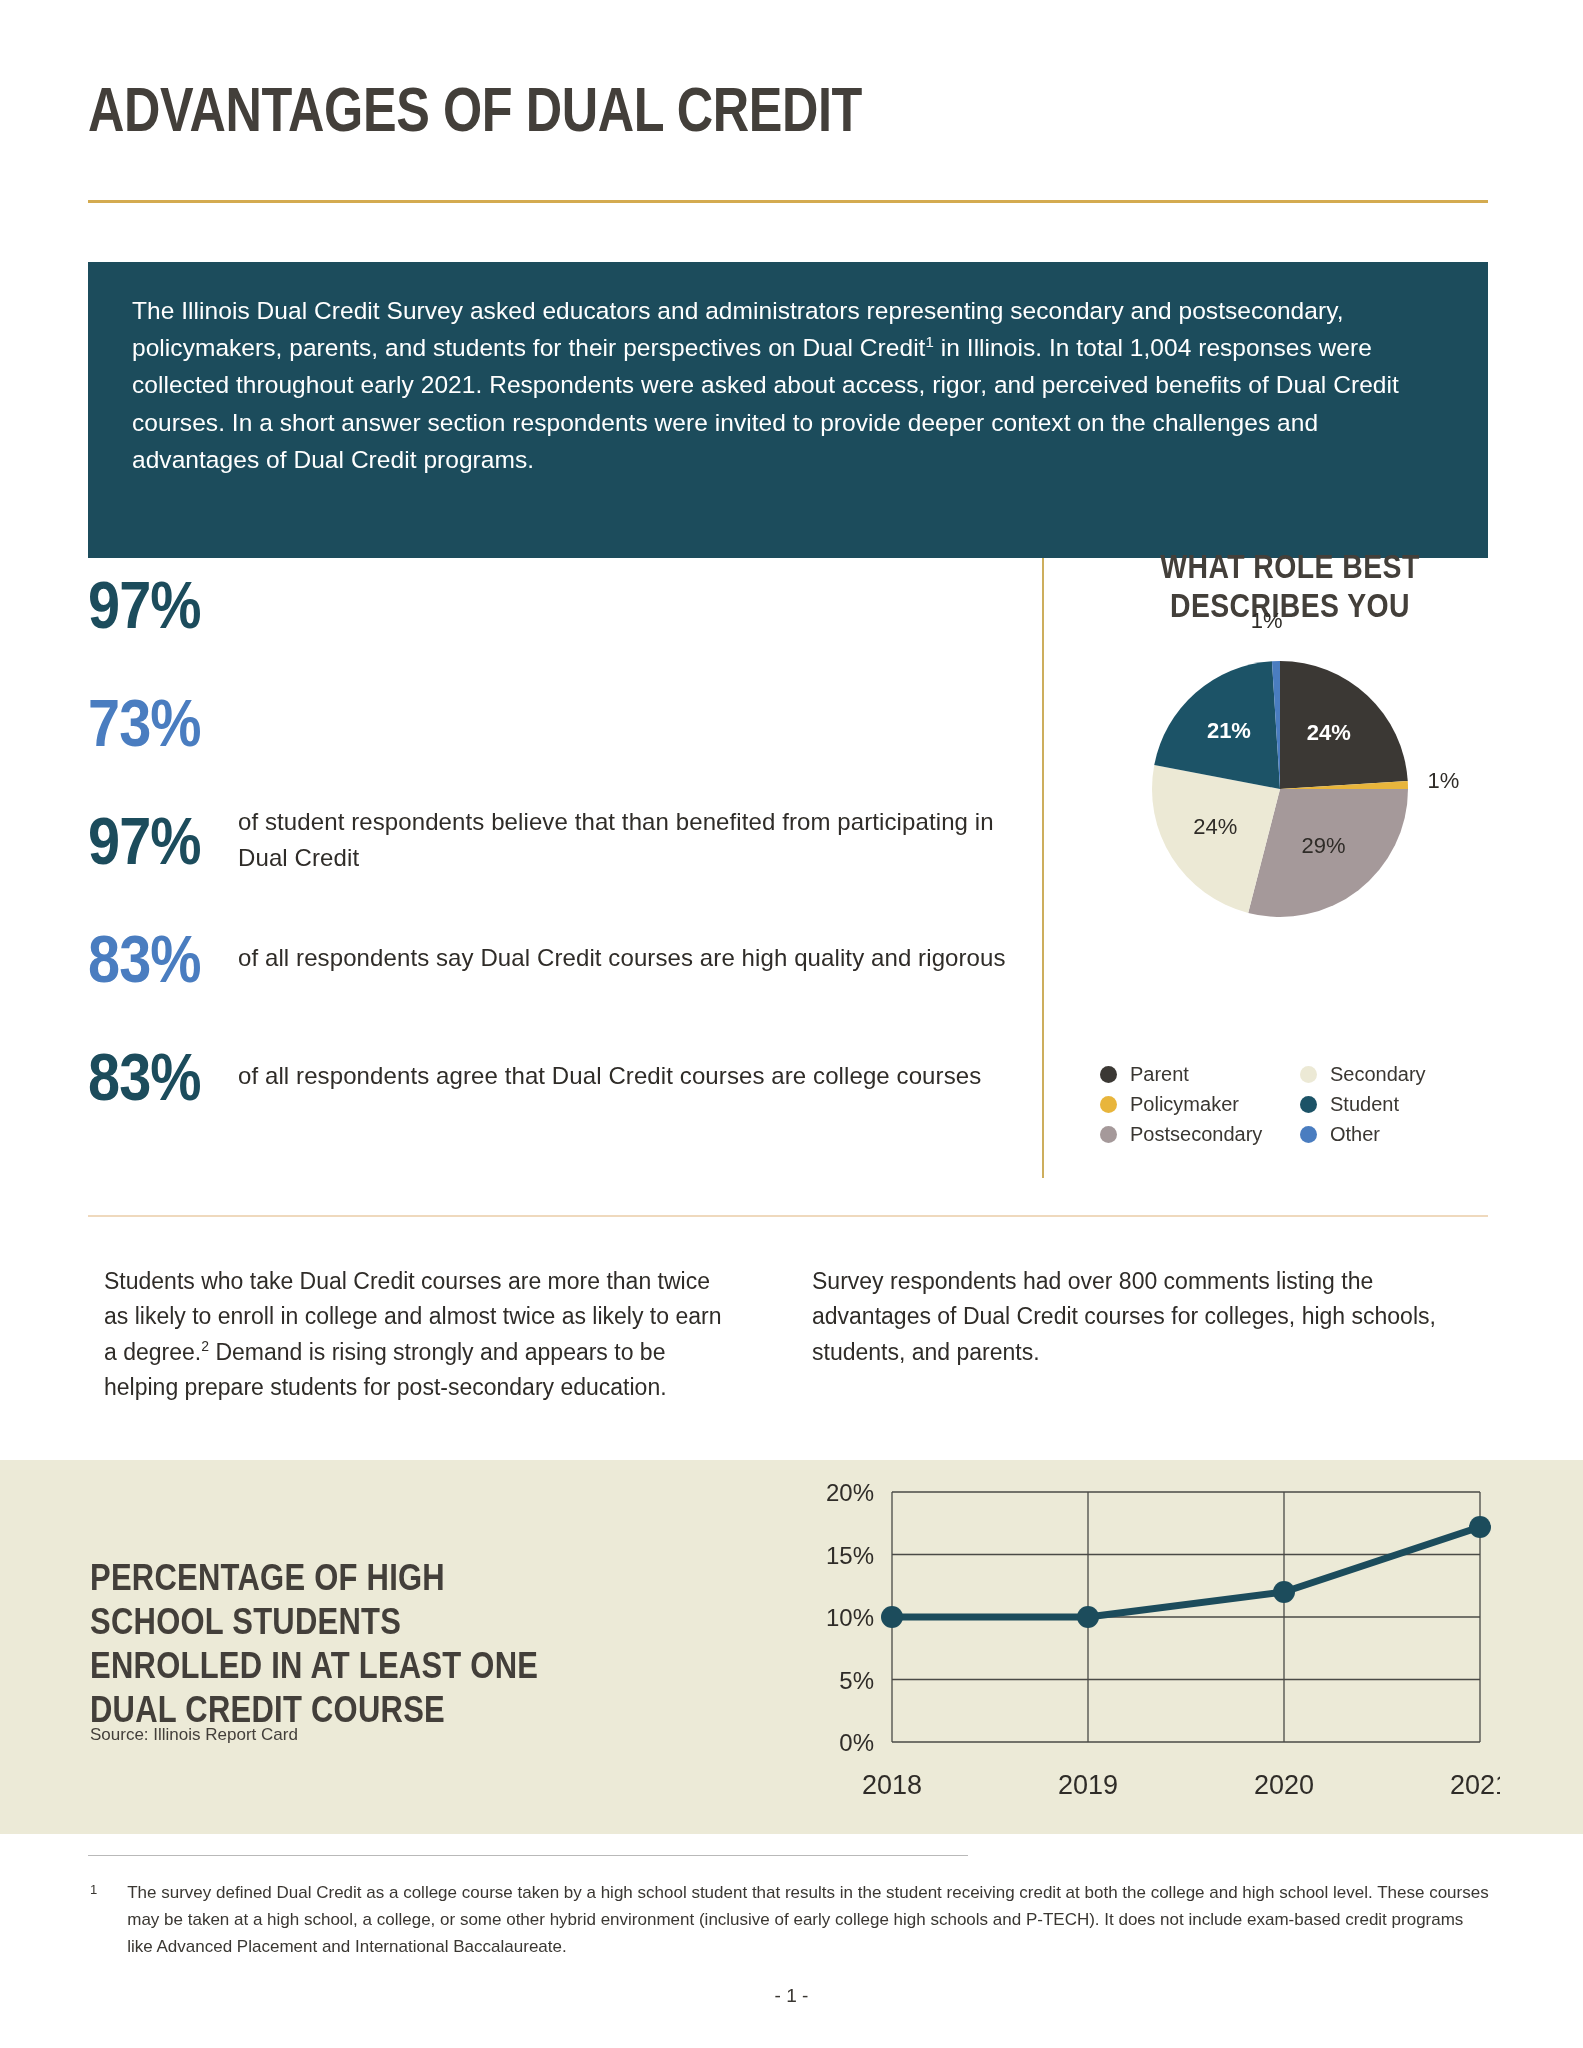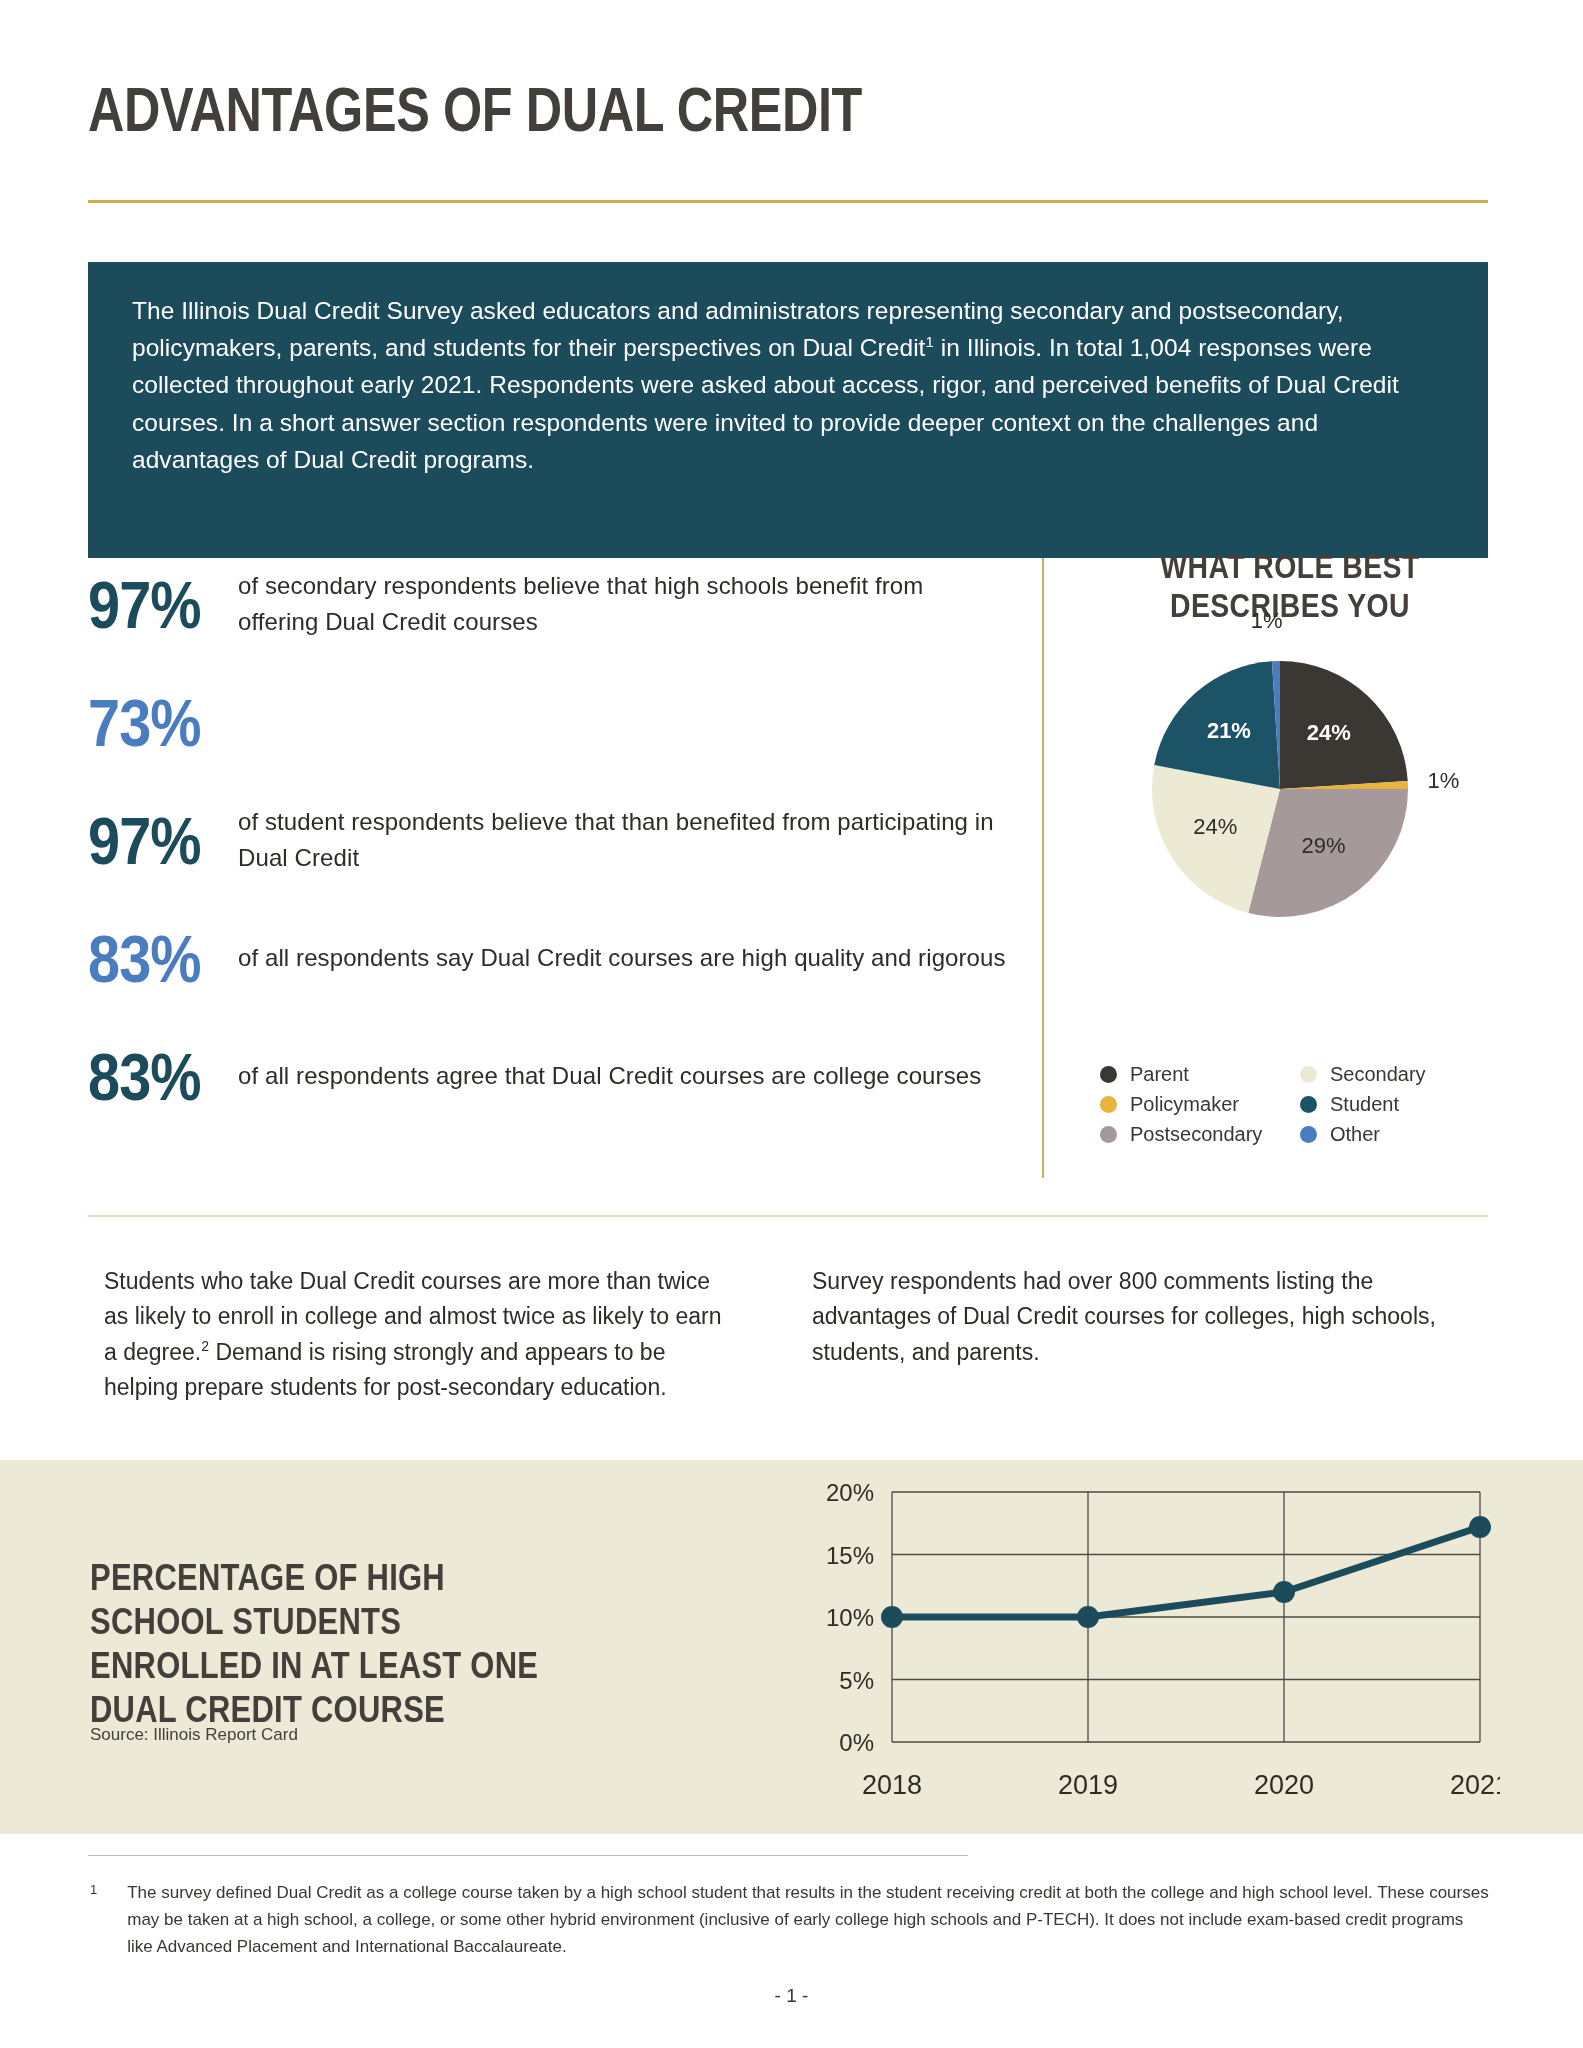--- a/index.html
+++ b/index.html
@@ -149,21 +149,20 @@
   <div class="title">ADVANTAGES OF DUAL CREDIT</div>
   <div class="title-rule"></div>
 
   <div class="intro">
     <p><span>The Illinois Dual Credit Survey asked educators and administrators representing secondary and postsecondary, policymakers, parents, and students for their perspectives on Dual Credit</span><sup>1</sup><span> in Illinois. In total 1,004 responses were collected throughout early 2021. Respondents were asked about access, rigor, and perceived benefits of Dual Credit courses. In a short answer section respondents were invited to provide deeper context on the challenges and advantages of Dual Credit programs.</span></p>
   </div>
 
   <div class="stats">
     <div class="stat">
       <div class="stat-num teal">97%</div>
-      <div class="stat-text">of secondary respondents believe that high schools benefit from offering Dual Credit courses</div>
     </div>
     <div class="stat">
       <div class="stat-num blue">73%</div>
     </div>
     <div class="stat">
       <div class="stat-num teal">97%</div>
       <div class="stat-text">of student respondents believe that than benefited from participating in Dual Credit</div>
     </div>
     <div class="stat">
       <div class="stat-num blue">83%</div>

